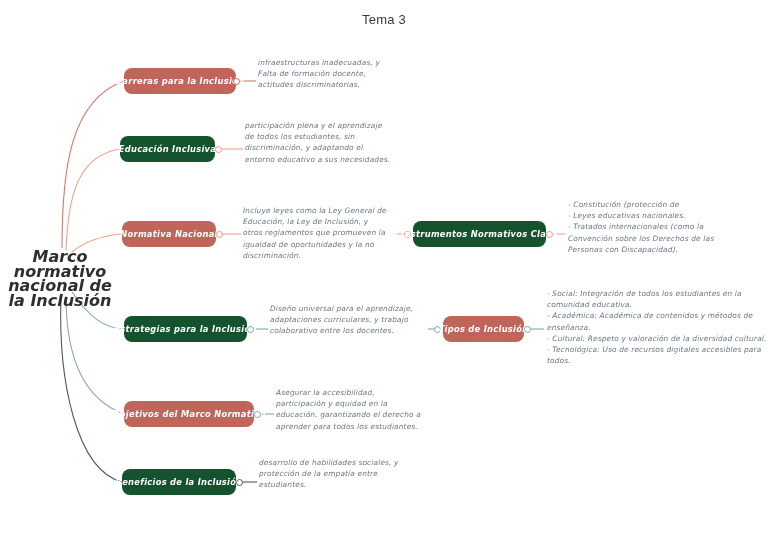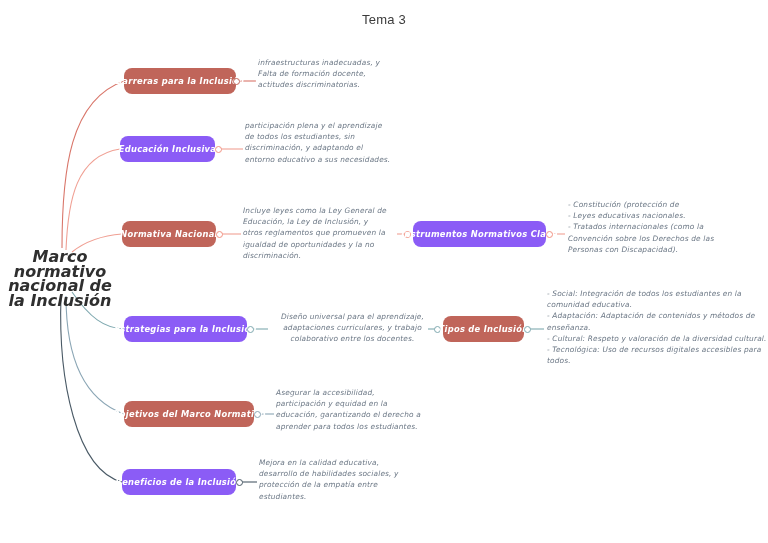--- a/index.html
+++ b/index.html
@@ -71,21 +71,21 @@
     font-style: italic;
     font-weight: bold;
     font-size: 8.3px;
     line-height: 10px;
     letter-spacing: 0.3px;
     color: #ffffff;
     white-space: nowrap;
     text-align: center;
   }
   .node.dark  { background: #c0655a; }
-  .node.light { background: #8b5cf6; }
+  .node.light { background: #14532d; }
 
   
   .dot {
     position: absolute;
     width: 7px;
     height: 7px;
     border-radius: 50%;
     background: #ffffff;
     box-sizing: border-box;
   }
@@ -192,35 +192,35 @@
     <span class="ln">- Leyes educativas nacionales.</span>
     <span class="ln">- Tratados internacionales (como la</span>
     <span class="ln">Convención sobre los Derechos de las</span>
     <span class="ln">Personas con Discapacidad).</span>
   </div>
 
   <div class="node light" style="left:124px; top:316px; width:123px; height:26px;">
     <span>Estrategias para la Inclusión</span>
   </div>
   <div class="dot d-teal" style="left:247px; top:325.5px;"></div>
-  <div class="note" style="left:270px; top:311px; width:165px;text-align:center;">
+  <div class="note" style="left:270px; top:303px; width:165px;">
     <span class="ln">Diseño universal para el aprendizaje,</span>
     <span class="ln">adaptaciones curriculares, y trabajo</span>
     <span class="ln">colaborativo entre los docentes.</span>
   </div>
 
   <div class="dot d-teal" style="left:434px; top:325.5px;"></div>
   <div class="node dark" style="left:443px; top:316px; width:81px; height:26px;">
     <span>Tipos de Inclusión</span>
   </div>
   <div class="dot d-teal" style="left:524px; top:325.5px;"></div>
   <div class="note" style="left:547px; top:288px; width:215px;">
     <span class="ln">- Social: Integración de todos los estudiantes en la</span>
     <span class="ln">comunidad educativa.</span>
-    <span class="ln">- Adaptación: Adaptación de contenidos y métodos de</span>
+    <span class="ln">- Académica: Académica de contenidos y métodos de</span>
     <span class="ln">enseñanza.</span>
     <span class="ln">- Cultural: Respeto y valoración de la diversidad cultural.</span>
     <span class="ln">- Tecnológica: Uso de recursos digitales accesibles para</span>
     <span class="ln">todos.</span>
   </div>
 
   <div class="node dark" style="left:124px; top:401px; width:130px; height:26px;">
     <span>Objetivos del Marco Normativo</span>
   </div>
   <div class="dot d-blue" style="left:254px; top:410.5px;"></div>
@@ -229,19 +229,18 @@
     <span class="ln">participación y equidad en la</span>
     <span class="ln">educación, garantizando el derecho a</span>
     <span class="ln">aprender para todos los estudiantes.</span>
   </div>
 
   <div class="node light" style="left:122px; top:469px; width:114px; height:26px;">
     <span>Beneficios de la Inclusión</span>
   </div>
   <div class="dot d-dkbl" style="left:236px; top:478.5px;"></div>
   <div class="note" style="left:259px; top:457px; width:175px;">
-    <span class="ln">Mejora en la calidad educativa,</span>
     <span class="ln">desarrollo de habilidades sociales, y</span>
     <span class="ln">protección de la empatía entre</span>
     <span class="ln">estudiantes.</span>
   </div>
 
 </div>
 
 </body></html>

